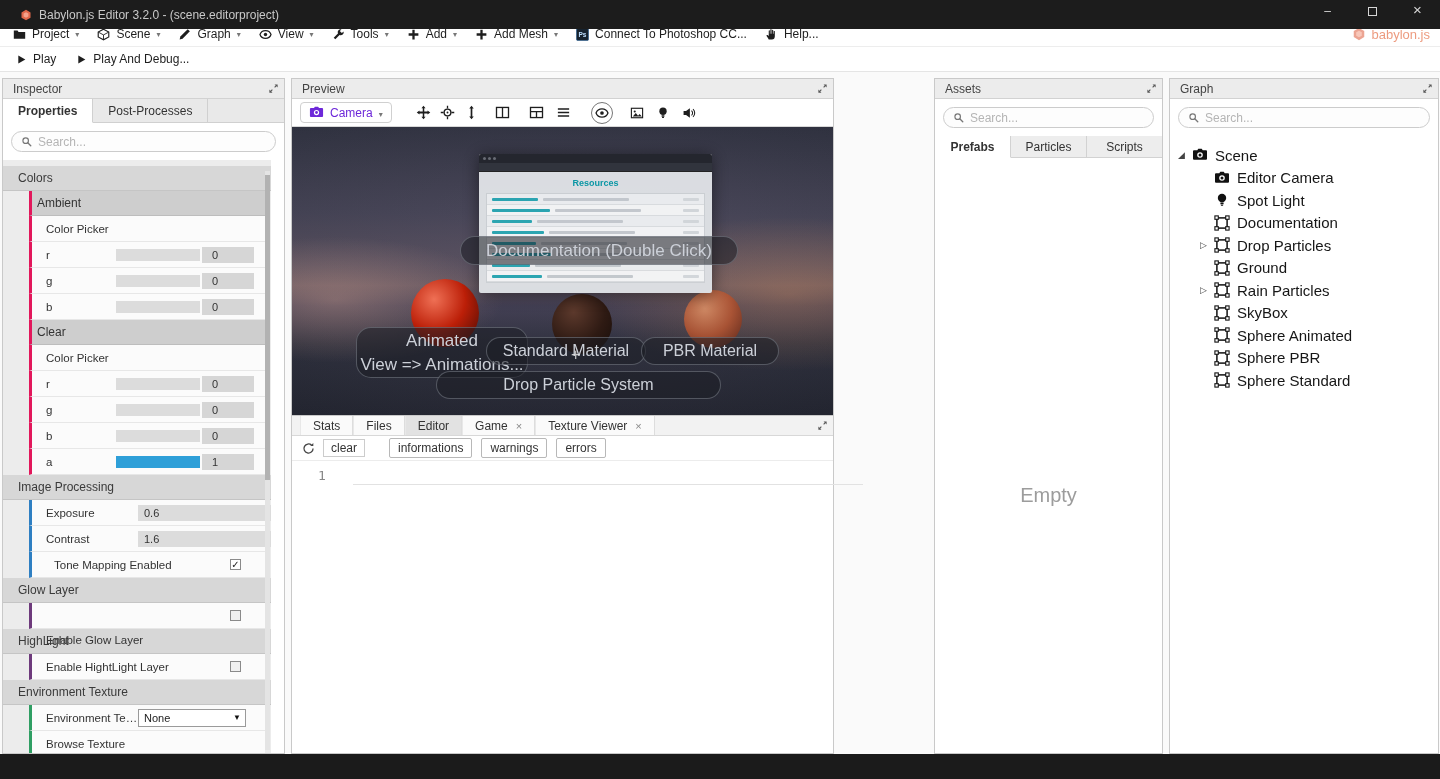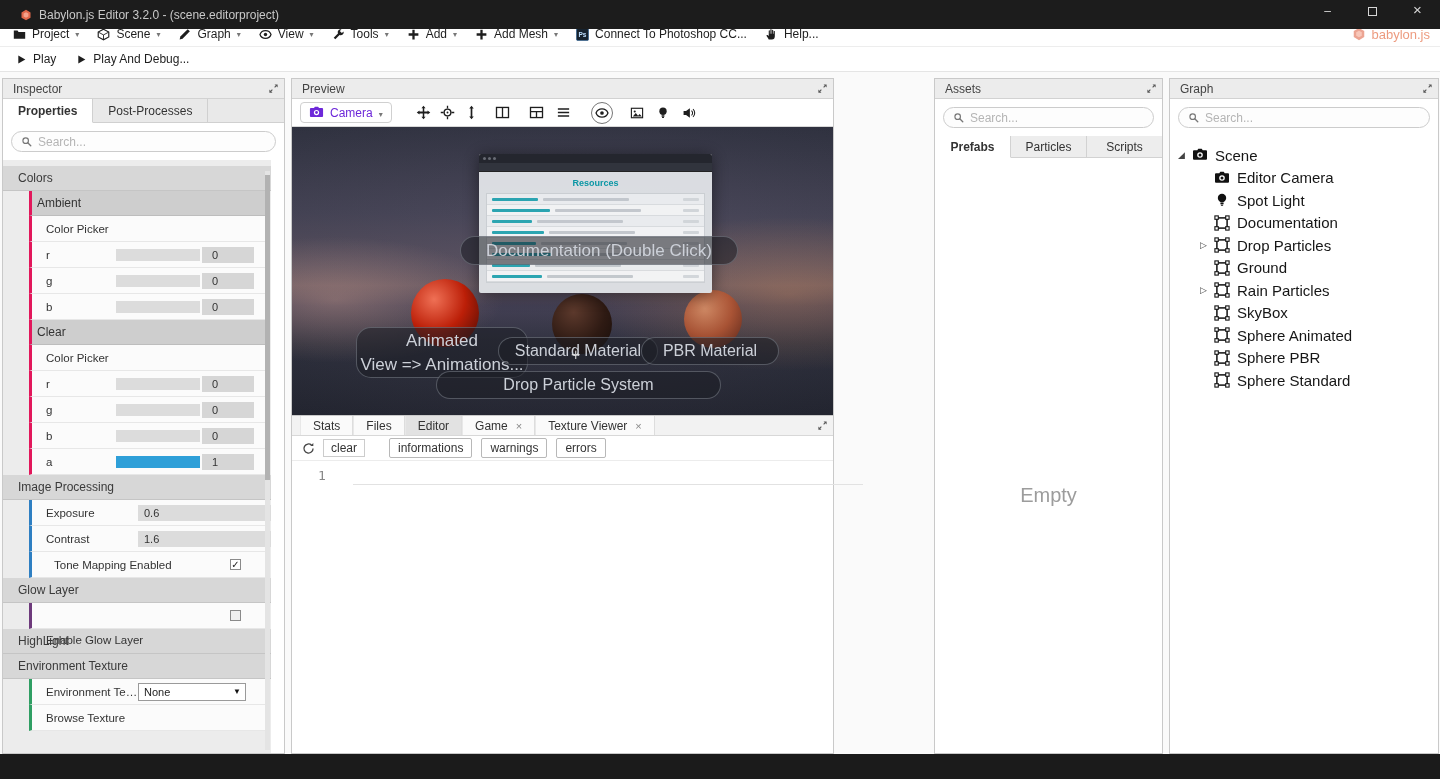--- a/index.html
+++ b/index.html
@@ -108,21 +108,21 @@
 .doc-heading{color:#0a9aa8;font-size:9px;font-weight:bold;text-align:center;padding-top:6px}
 .doc-list{margin:5px 7px 0;background:#eef0f2;border:1px solid #cfd3d7}
 .doc-row{height:11px;display:flex;align-items:center;gap:5px;padding:0 5px;border-bottom:1px solid #dde0e3;background:#f7f8f9}
 .doc-row:nth-child(odd){background:#eff1f3}
 .doc-row .t{height:3px;background:#2ba8b4;border-radius:1px;flex:none}
 .doc-row .g{height:3px;background:#c7ccd1;border-radius:1px;flex:1;max-width:86px}
 .doc-row .g2{height:3px;width:16px;background:#d6dade;border-radius:1px;margin-left:auto;flex:none}
 .vp-label{position:absolute;background:rgba(28,30,36,.55);border:1px solid rgba(145,150,160,.45);border-radius:15px;color:#ccd0d8;display:flex;align-items:center;justify-content:center;white-space:nowrap;cursor:pointer}
 #lbl-doc{left:168px;top:109px;width:278px;height:29px;font-size:17px}
 #lbl-anim{left:64px;top:200px;width:172px;height:51px;font-size:17px;flex-direction:column;line-height:24px}
-#lbl-std{left:206px;top:210px;width:160px;height:28px;font-size:16px}
+#lbl-std{left:194px;top:210px;width:160px;height:28px;font-size:16px}
 #lbl-pbr{left:349px;top:210px;width:138px;height:28px;font-size:16px}
 #lbl-drop{left:144px;top:244px;width:285px;height:28px;font-size:16px}
 .vp-cursor{position:absolute;left:279px;top:219px;color:#e3e3e3;font-size:16px;opacity:.85}
 .vp-cursor::before{content:"+"}
 
 
 .console{flex:1;display:flex;flex-direction:column;border-top:1px solid #c9c9c9;background:#fff}
 .console-tabs{height:20px;background:#f2f2f2;border-bottom:1px solid #d8d8d8;display:flex;align-items:stretch;position:relative;padding-left:8px;flex:none}
 .c-tab{display:flex;align-items:center;gap:8px;padding:0 12px;font-size:12px;color:#333;border-right:1px solid #ddd;border-left:1px solid #e8e8e8;background:#fafafa;cursor:pointer}
 .c-tab.active{background:#e2e2e2}
@@ -406,20 +406,24 @@
       </div>
       <div class="prop-section" data-name="section-header-glow-layer">
         <span data-name="section-label">Glow Layer</span>
       </div>
       <div class="prop-row" data-name="prop-row-enable-glow-layer" style="border-left-color: rgb(110, 58, 124);">
         <span class="row-label" data-name="prop-label" style="flex: 1 1 0%; width: auto; margin-top: 48px;">Enable Glow Layer</span>
         <div class="checkbox" data-name="checkbox"></div>
       </div>
       <div class="prop-section" data-name="section-header-highlight">
         <span data-name="section-label">HighLight</span>
+      </div>
+      <div class="prop-row" data-name="prop-row-enable-hightlight-layer" style="border-left-color: rgb(110, 58, 124);">
+        <span class="row-label" data-name="prop-label" style="flex: 1 1 0%; width: auto;">Enable HightLight Layer</span>
+        <div class="checkbox" data-name="checkbox"></div>
       </div>
       <div class="prop-section" data-name="section-header-environment-texture">
         <span data-name="section-label">Environment Texture</span>
       </div>
       <div class="prop-row" data-name="prop-row-environment-textu" style="border-left-color: rgb(47, 158, 99);">
         <span class="row-label" data-name="prop-label">Environment Textu...</span>
         <div class="dropdown" data-name="dropdown-select">
           <span class="dd-value" data-name="dropdown-value">None</span>
           <span class="dd-caret" data-name="chevron-down-icon">▼</span>
         </div>

